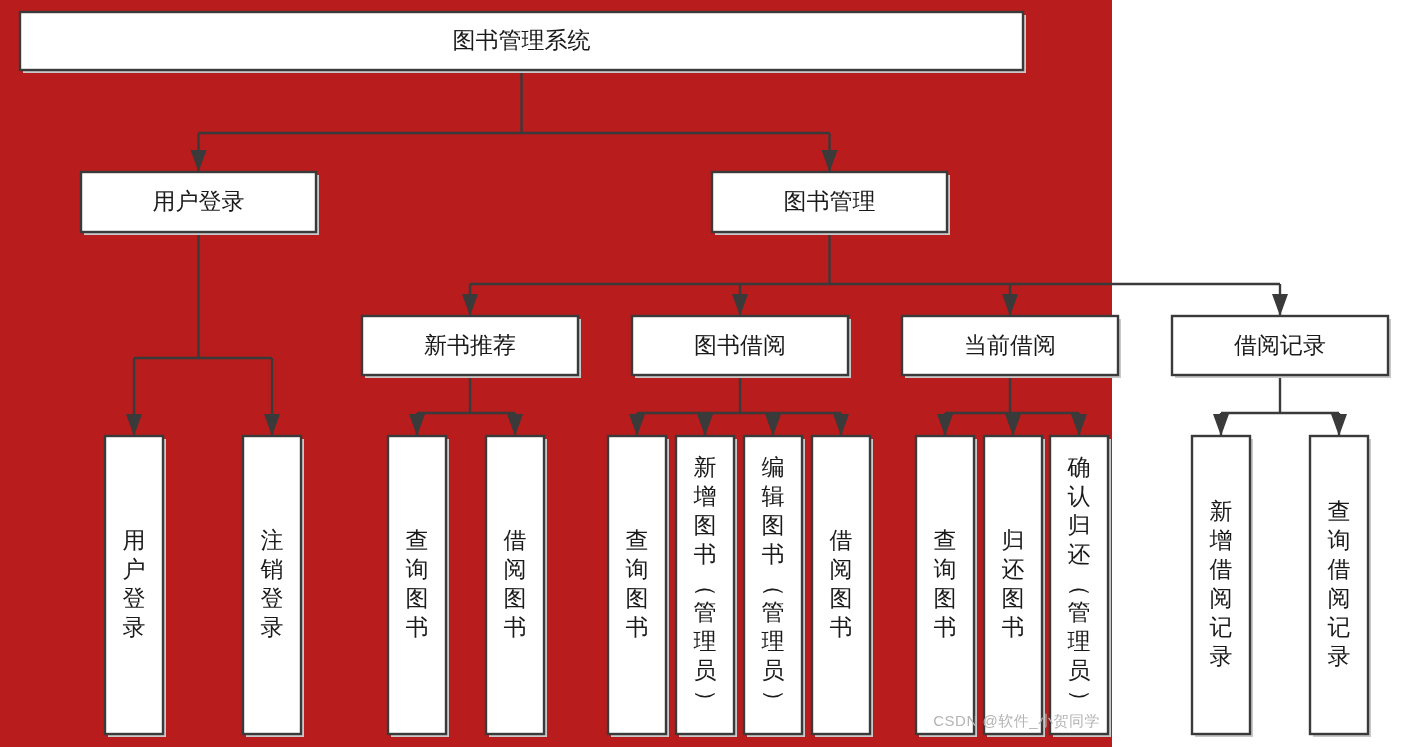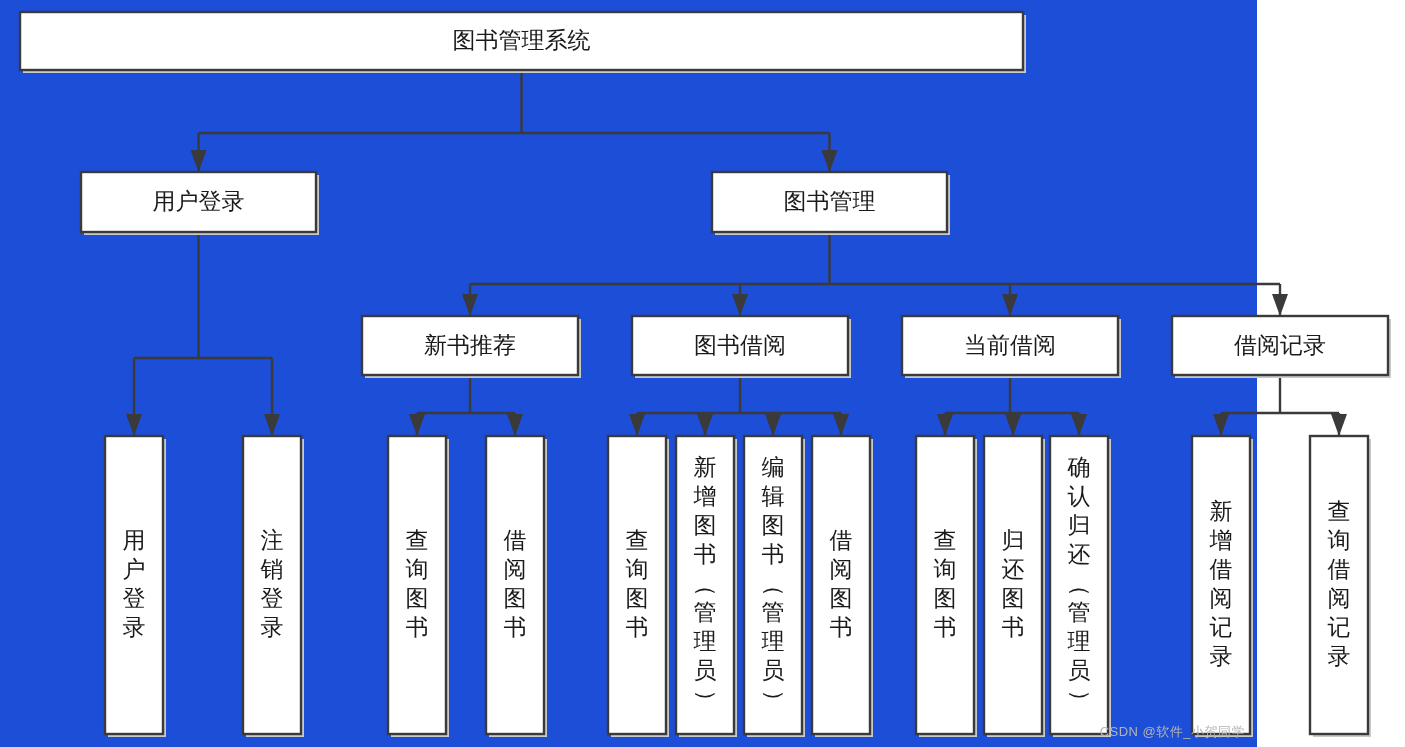--- a/index.html
+++ b/index.html
@@ -8,23 +8,23 @@
     background: #ffffff;
   }
   body {
     width: 1405px;
     height: 747px;
     font-family: "Liberation Sans", "DejaVu Sans", sans-serif;
     overflow: hidden;
   }
   #diagram-root {
     position: relative;
-    width: 1257px;
+    width: 1112px;
     height: 747px;
-    background: #1d4ed8;
+    background: #b91c1c;
   }
   svg.diagram-canvas {
     position: absolute;
     top: 0;
     left: 0;
     width: 1405px;
     height: 747px;
     display: block;
   }
   .node-box {
@@ -58,23 +58,23 @@
     font-family: "Liberation Sans", "DejaVu Sans", sans-serif;
     font-size: 23px;
     fill: #1a1a1a;
     text-anchor: middle;
     dominant-baseline: middle;
     white-space: pre;
   }
   .watermark-text {
     position: absolute;
     right: 12px;
-    bottom: 6px;
-    font-family: "Liberation Sans", "DejaVu Sans", sans-serif;
-    font-size: 13px;
+    bottom: 16px;
+    font-family: "Liberation Sans", "DejaVu Sans", sans-serif;
+    font-size: 15px;
     color: #b4b4b4;
     letter-spacing: 0.5px;
     user-select: none;
     pointer-events: none;
   }
 </style>
 </head>
 <body>
 
 <div id="diagram-root">

